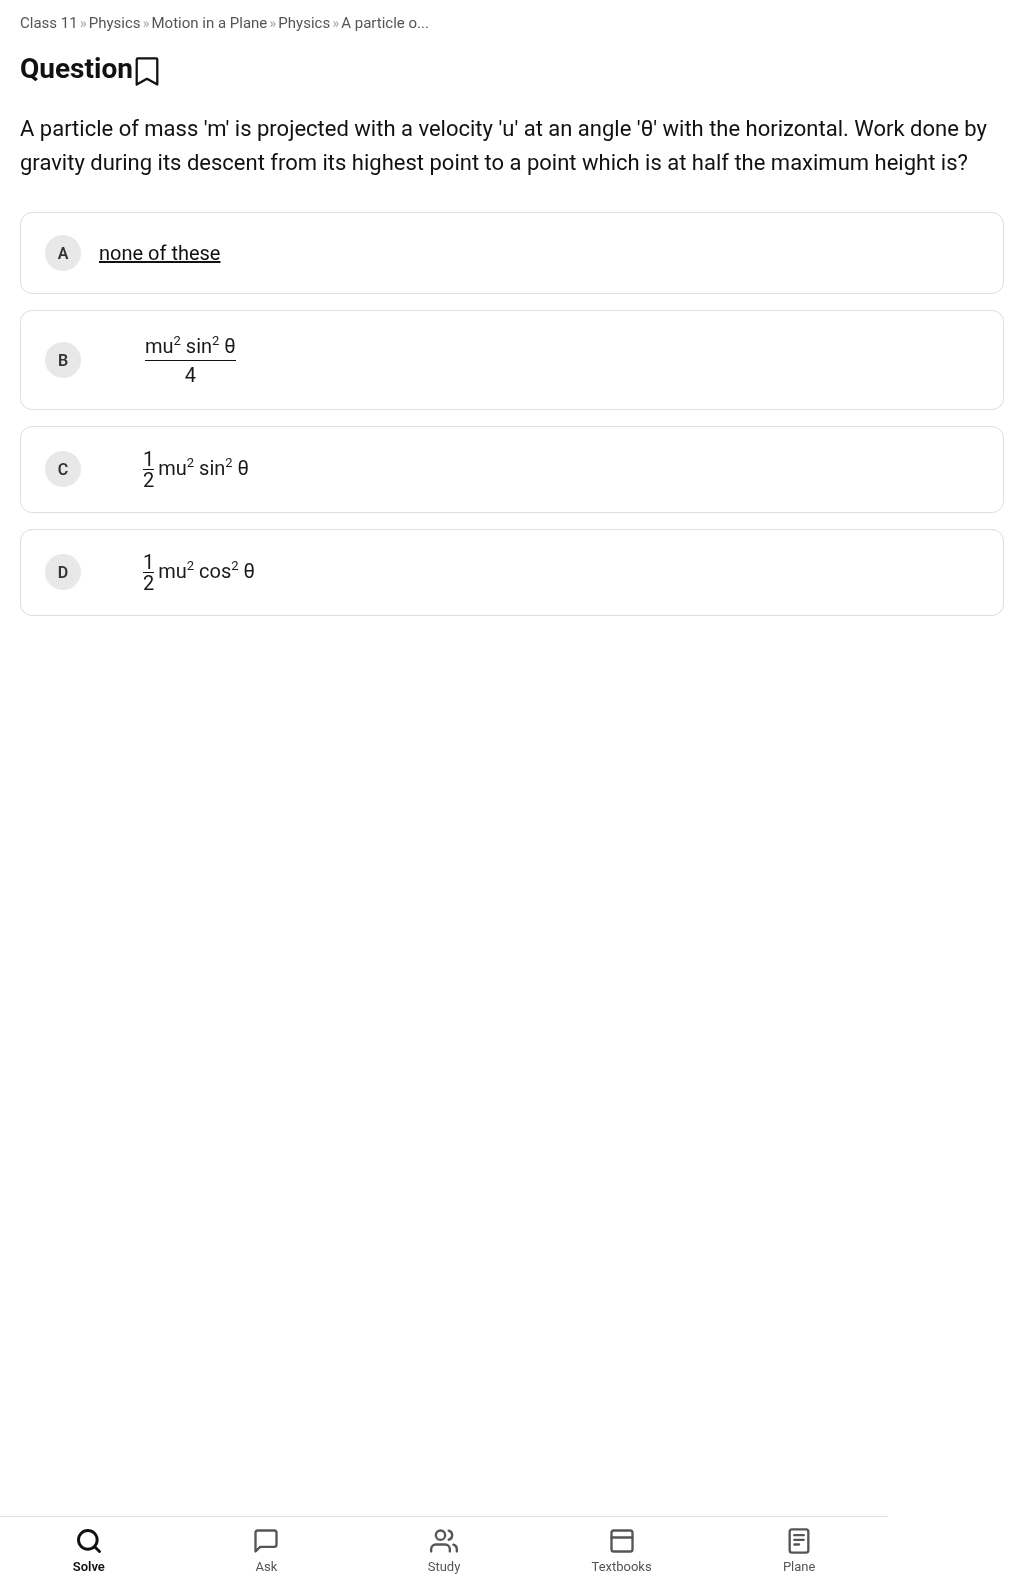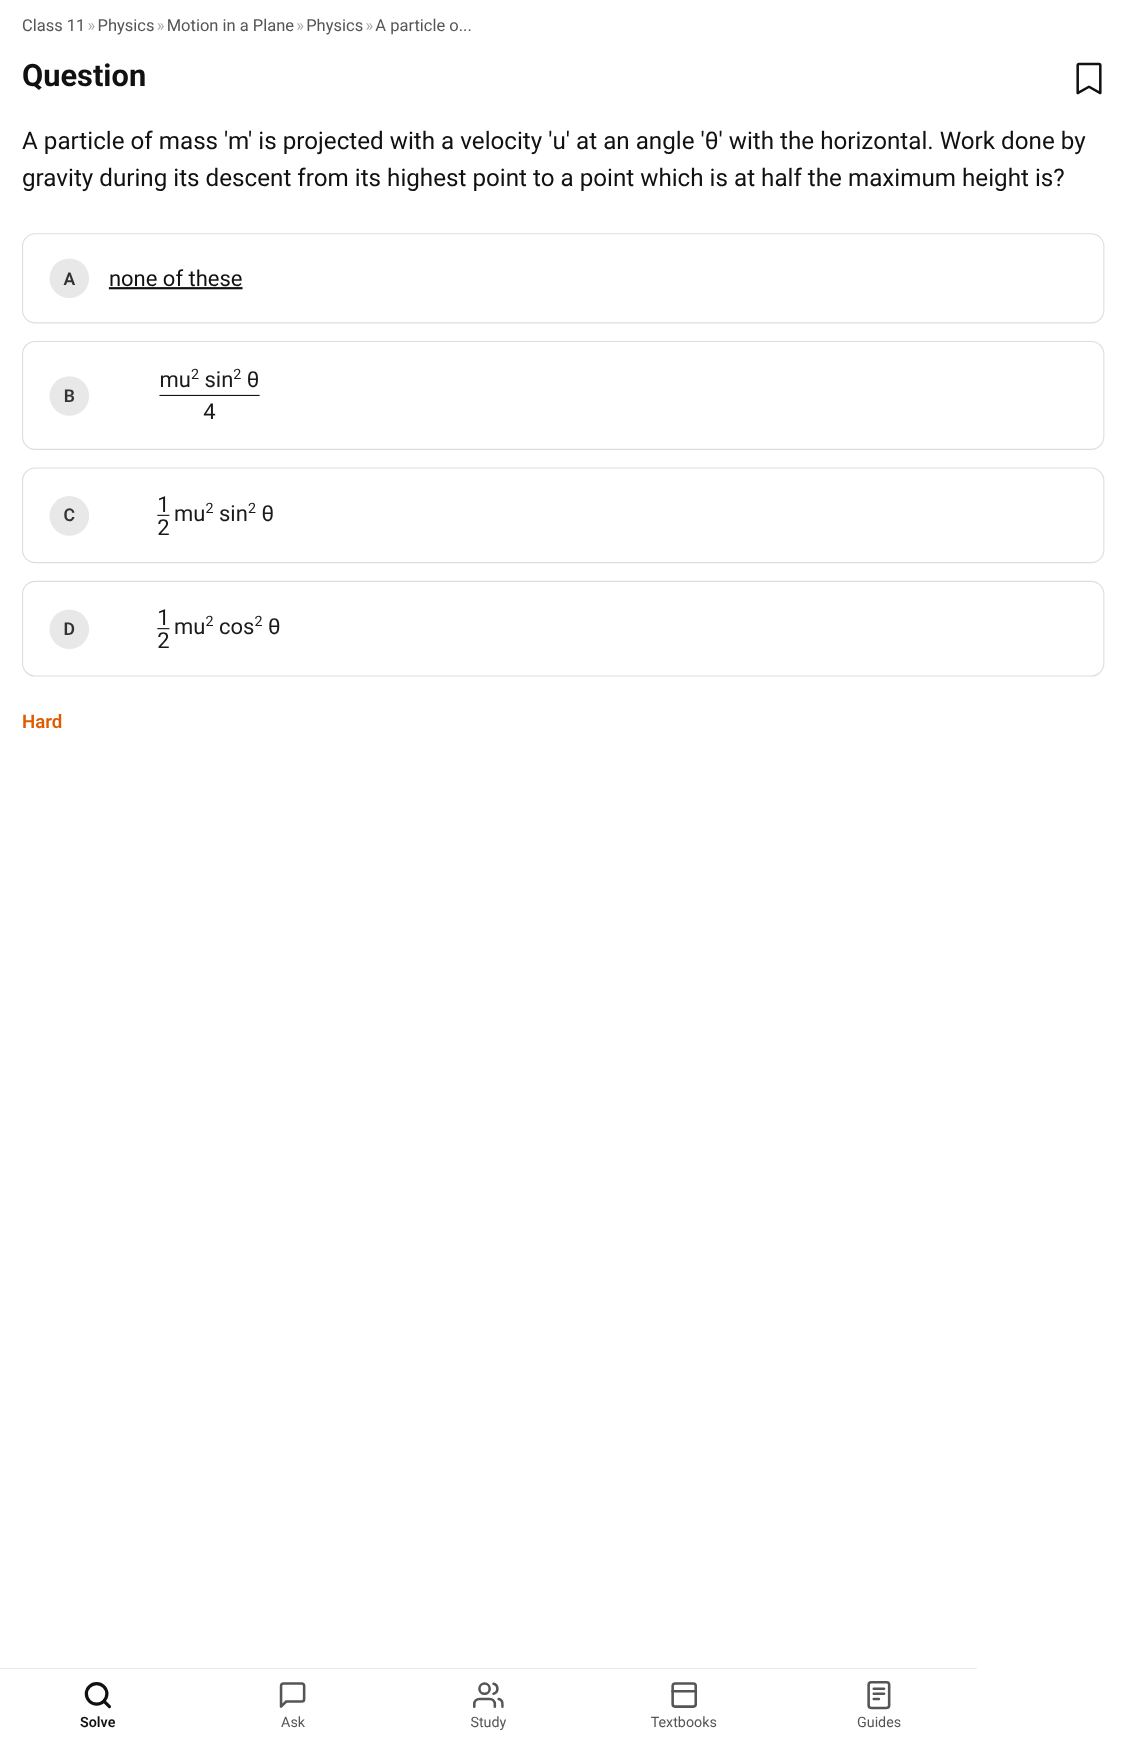--- a/index.html
+++ b/index.html
@@ -42,21 +42,21 @@
     }
 
     
     .main-content {
       padding: 10px 20px 20px 20px;
     }
 
     
     .question-header {
       display: flex;
-      justify-content: space-between;
+      justify-content: flex-start;
       align-items: flex-start;
       margin-bottom: 24px;
     }
 
     .question-title {
       font-size: 28px;
       font-weight: 700;
       color: #111;
     }
 
@@ -281,21 +281,20 @@
             <span style="font-size:20px;line-height:1;">1</span>
             <span style="border-top:1.5px solid #111;width:100%;"></span>
             <span style="font-size:20px;line-height:1;">2</span>
           </span>mu<span class="superscript">2</span> cos<span class="superscript">2</span> θ
         </span>
       </div>
     </div>
 
   </div>
 
-  <div class="difficulty-label">Hard</div>
 
 </div>
 
 <nav class="bottom-nav">
 
   <div class="nav-item active">
     <div class="nav-icon active-nav">
       <svg viewBox="0 0 24 24" width="28" height="28">
         <circle cx="11" cy="11" r="8"></circle>
         <line x1="21" y1="21" x2="16.65" y2="16.65"></line>
@@ -337,16 +336,16 @@
 
   <div class="nav-item">
     <div class="nav-icon">
       <svg viewBox="0 0 24 24" width="28" height="28">
         <rect x="4" y="2" width="16" height="20" rx="2" ry="2"></rect>
         <line x1="8" y1="7" x2="16" y2="7"></line>
         <line x1="8" y1="11" x2="16" y2="11"></line>
         <line x1="8" y1="15" x2="12" y2="15"></line>
       </svg>
     </div>
-    <span class="nav-label">Guides</span>
+    <span class="nav-label">Plane</span>
   </div>
 
 </nav>
 
 </body></html>

